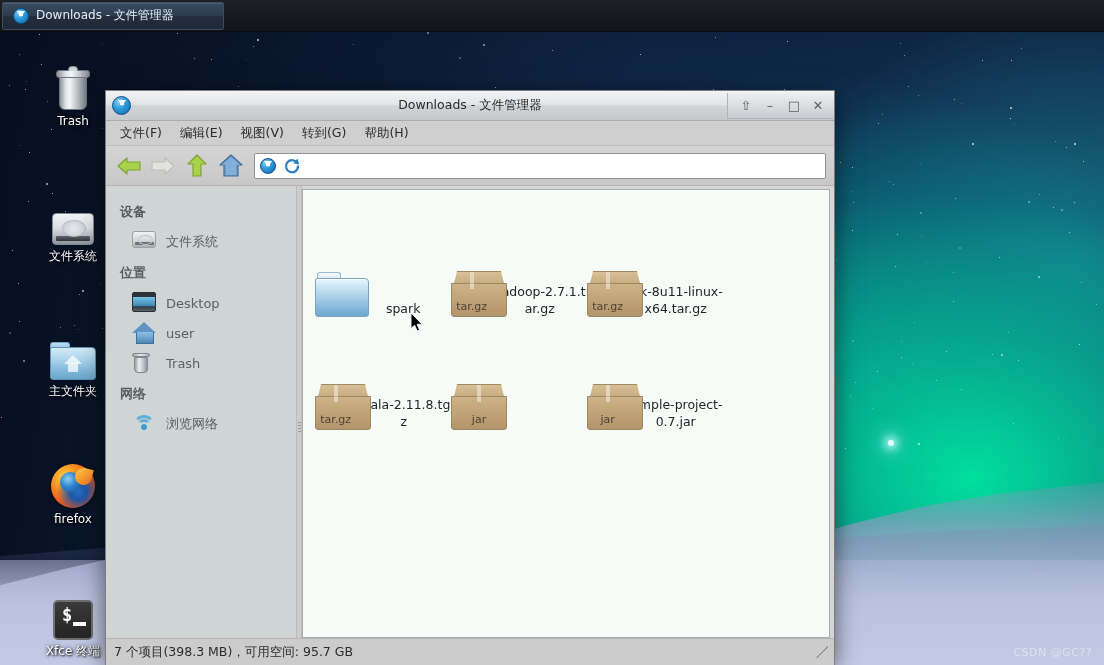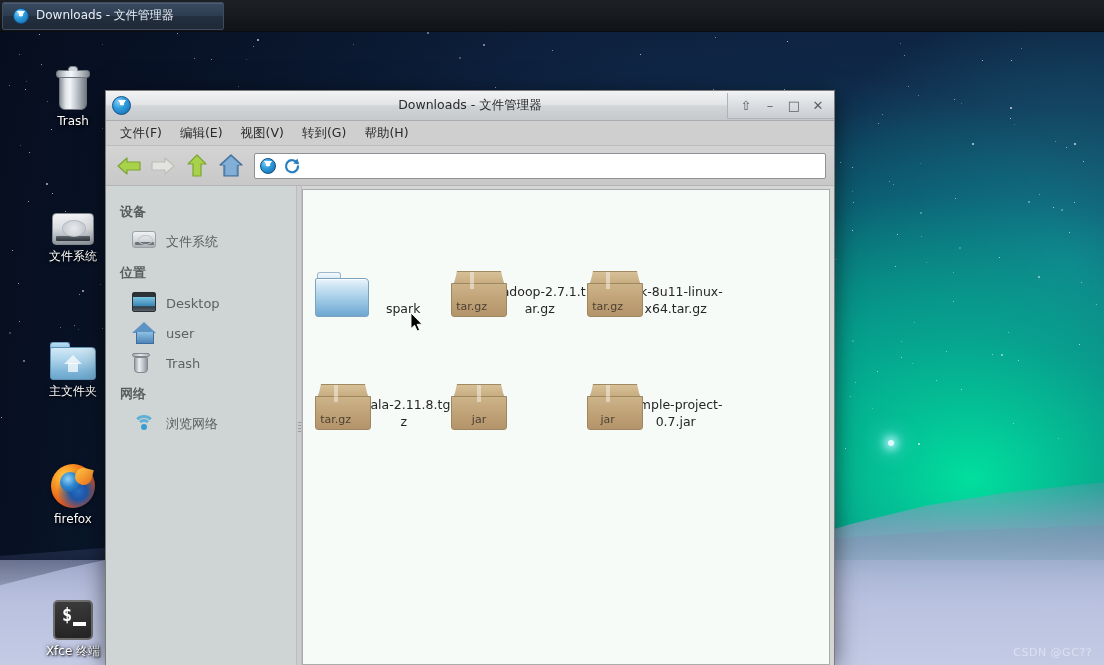--- a/index.html
+++ b/index.html
@@ -1149,17 +1149,21 @@
               <div class="front"></div>
               <div class="seam"></div>
               <div class="lab">jar</div>
             </div>
             <div class="fname">simple-project-0.7.jar</div>
           </div>
         </div>
     </div>
   </div>
 
+  <div class="statusbar">
+    <span>7 个项目(398.3 MB)，可用空间: 95.7 GB</span>
+    <div class="resize-grip"></div>
+  </div>
 
   <svg class="cursor-arrow" viewBox="0 0 12 19">
     <polygon points="0,0 0,15.5 3.6,12.2 6.2,18 8.6,16.9 6.1,11.3 11,11.2" fill="#000" stroke="#fff" stroke-width="0.9"></polygon>
   </svg>
 </div>
 
 </body></html>

